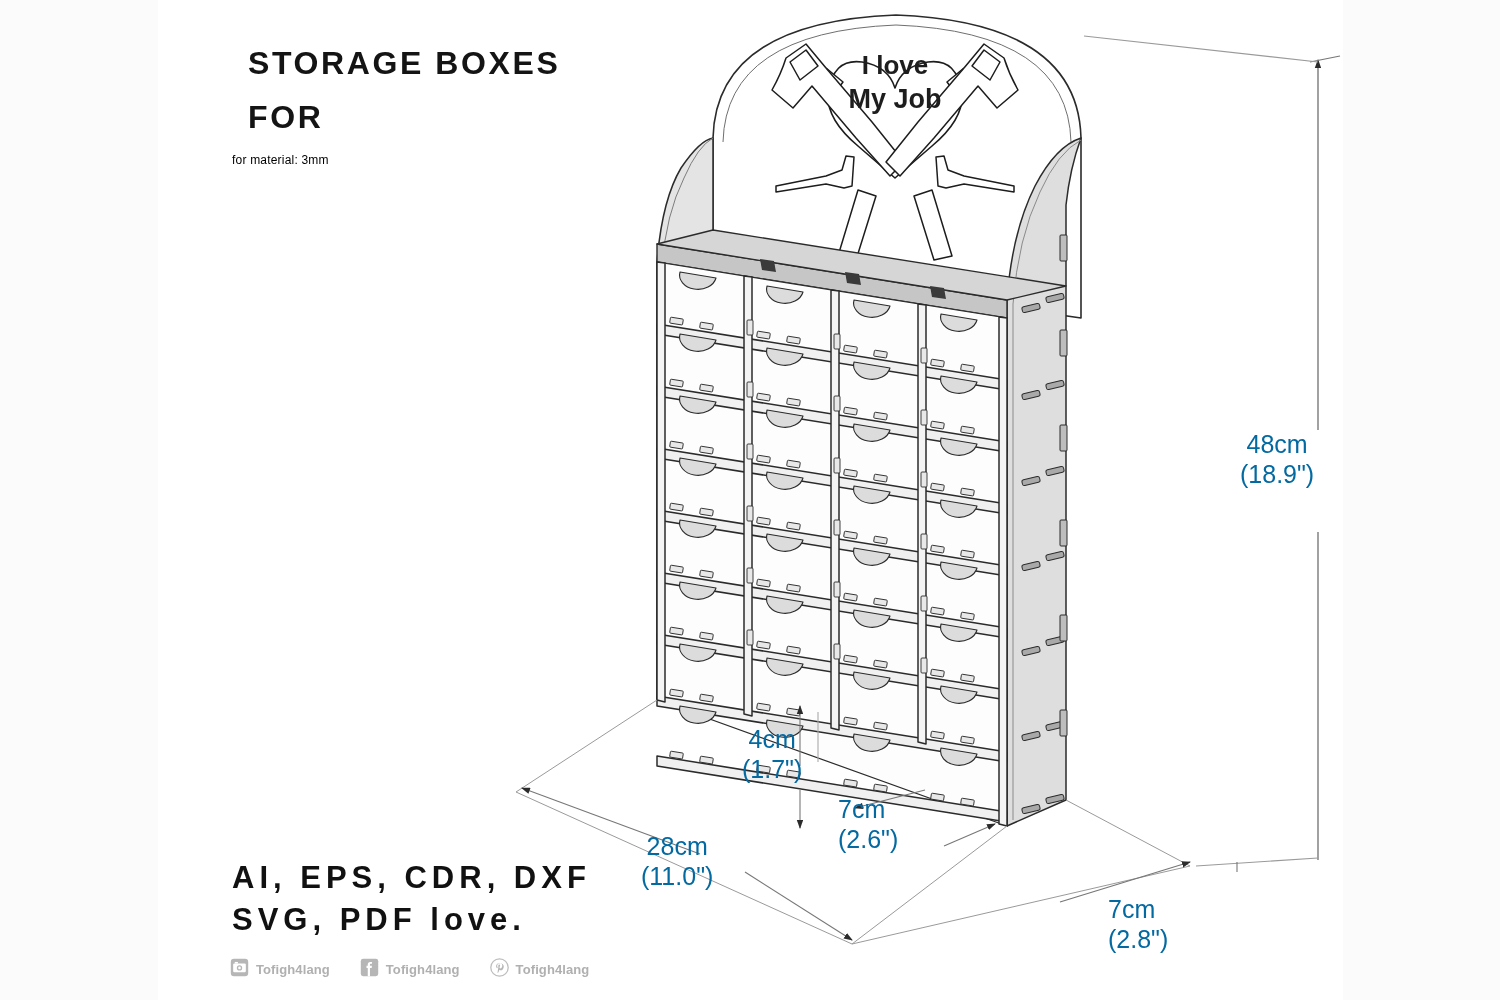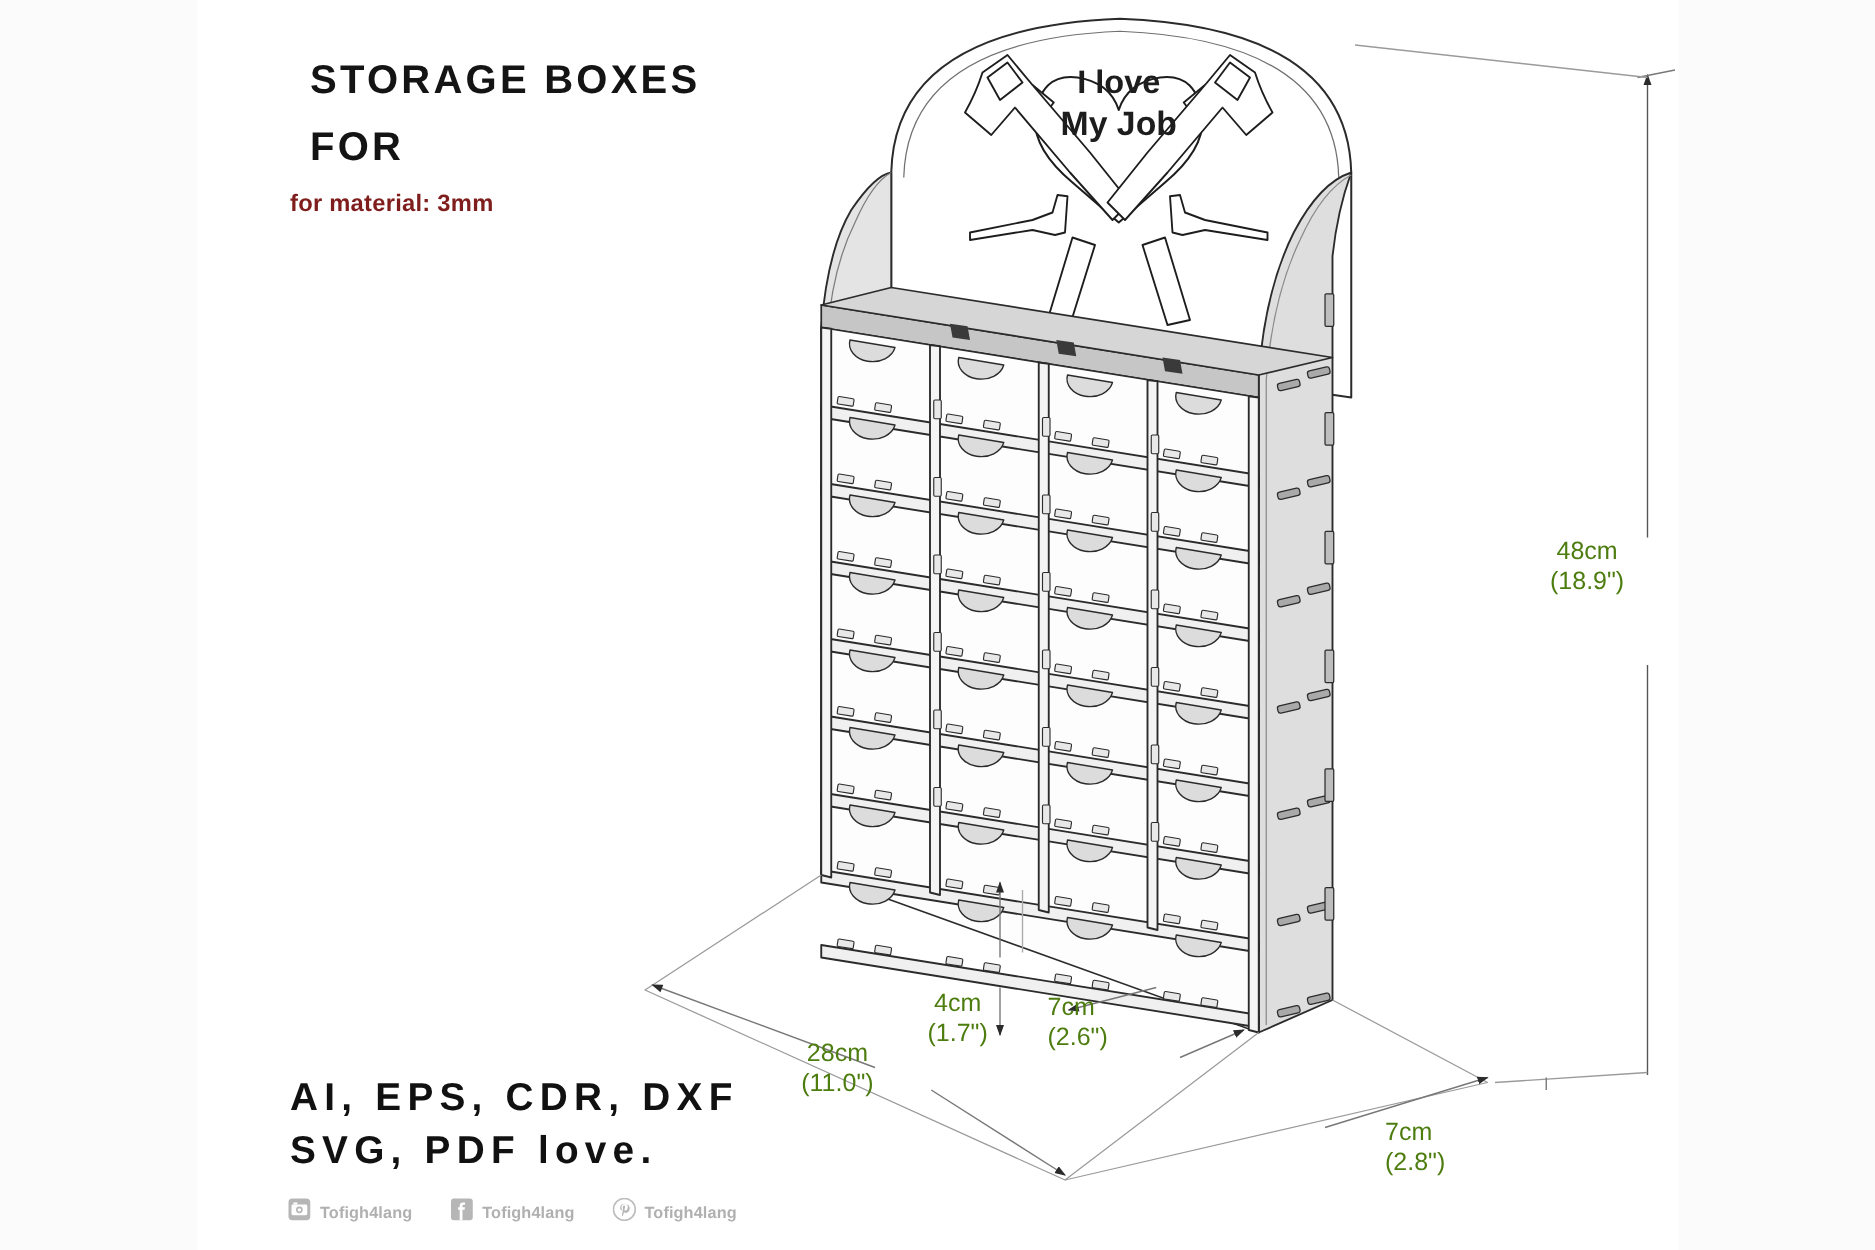--- a/index.html
+++ b/index.html
@@ -36,21 +36,21 @@
     font-size:49px;font-weight:bold;color:#141414;
     letter-spacing:-0.5px;line-height:1.0;margin:0;
     white-space:nowrap;
   }
   .sub-line{
     font-size:32px;font-weight:bold;color:#141414;
     letter-spacing:2.6px;line-height:1.20;margin:16px;
     white-space:nowrap;
   }
   #material-note{
-    font-size:19px;font-weight:bold;color:#7f1d1d;
+    font-size:12px;font-weight:normal;color:#000000;
     margin-top:9px;letter-spacing:0.2px;
   }
 
   
   #formats{
     position:absolute;left:232px;top:857px;width:560px;
   }
   .format-line{
     font-size:31px;font-weight:bold;color:#111;
     letter-spacing:5.0px;line-height:1.35;
@@ -68,28 +68,28 @@
     display:block;
   }
   .social-label{
     font-size:13px;font-weight:bold;color:#b0b0b0;
     letter-spacing:0.1px;white-space:nowrap;
   }
 
   
   .dim{
     position:absolute;
-    font-size:20px;color:#4d7c0f;
+    font-size:25px;color:#0369a1;
     line-height:1.18;text-align:center;
     white-space:nowrap;
   }
   #dim-height{left:1240px;top:430px;}
   #dim-depth-front{left:838px;top:795px;text-align:left;}
   #dim-depth-right{left:1108px;top:895px;text-align:left;}
-  #dim-drawer{left:742px;top:792px;}
+  #dim-drawer{left:742px;top:725px;}
   #dim-width{left:641px;top:832px;}
 
   
   #drawing{
     position:absolute;left:0;top:0;
     width:1500px;height:1000px;
     pointer-events:none;
   }
 </style>
 </head>

